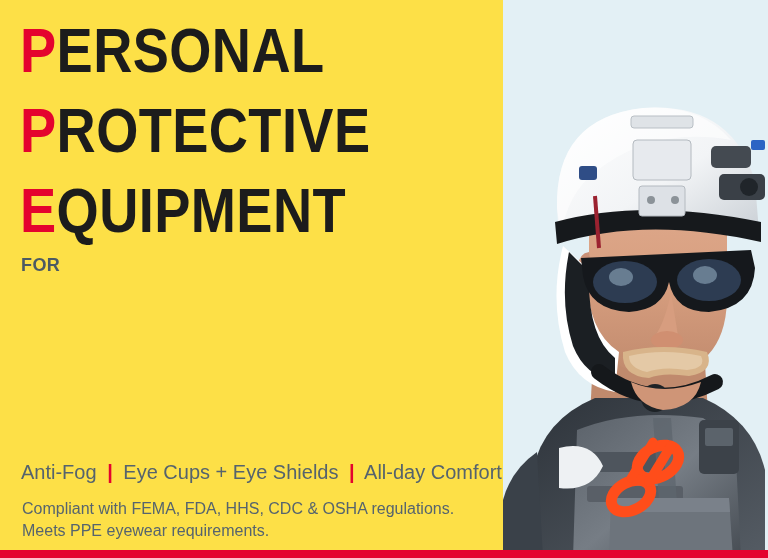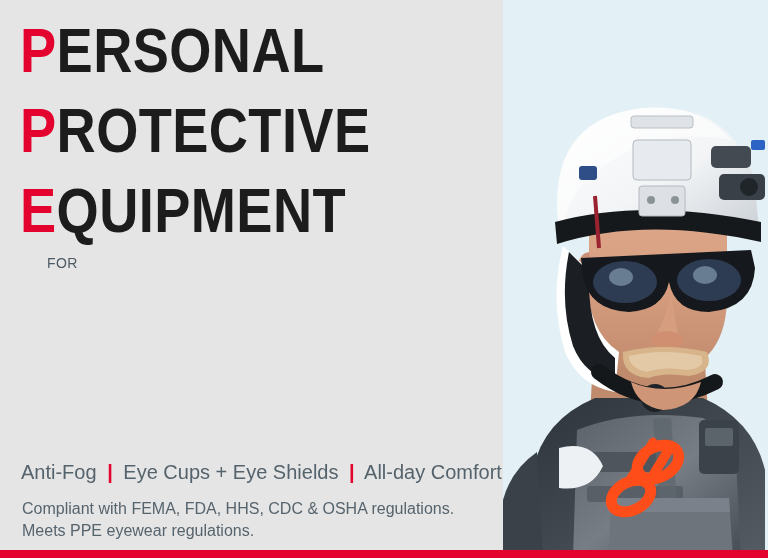--- a/index.html
+++ b/index.html
@@ -5,21 +5,21 @@
   html,body{margin:0;padding:0;}
   body{
     font-family:"Liberation Sans", sans-serif;
     background:#ffffff;
   }
   #banner{
     position:relative;
     width:768px;
     height:558px;
     overflow:hidden;
-    background:#e5e5e5;
+    background:#fde047;
   }
 
   
   .badge{
     position:absolute;
     left:652px; top:18px;
     width:100px; height:100px;
     border-radius:50%;
     background:#8ed2d0;
     display:flex;align-items:center;justify-content:center;
@@ -42,26 +42,25 @@
     white-space:nowrap;
     transform:scaleX(0.86);
     transform-origin:left center;
   }
   .hl-line .cap{color:#e4032e;}
 
   
   .for-label{
     position:absolute;
     left:21px; top:255px;
-    font-size:14px;
-    font-weight:400;
+    font-size:18px;
+    font-weight:700;
     letter-spacing:0.4px;
     color:#4c5a63;
     z-index:5;
-    margin-left:26px;
   }
 
   
   .sub{
     position:absolute;
     left:20px; top:288px;
     z-index:5;
   }
   .sub-line{
     font-family:"Liberation Sans Narrow","Liberation Sans",sans-serif;
@@ -253,18 +252,18 @@
   <div class="features">
     <span>Anti-Fog</span>
     <span class="sep">|</span>
     <span>Eye Cups + Eye Shields</span>
     <span class="sep">|</span>
     <span>All-day Comfort</span>
   </div>
 
   <div class="fineprint">
     <div>Compliant with FEMA, FDA, HHS, CDC &amp; OSHA regulations.</div>
-    <div>Meets PPE eyewear regulations.</div>
+    <div>Meets PPE eyewear requirements.</div>
   </div>
 
   <div class="bottom-rule"></div>
 
 </div>
 
 </body></html>

